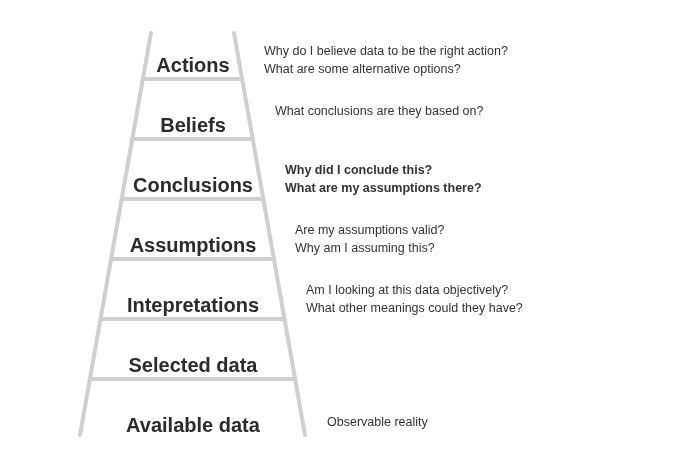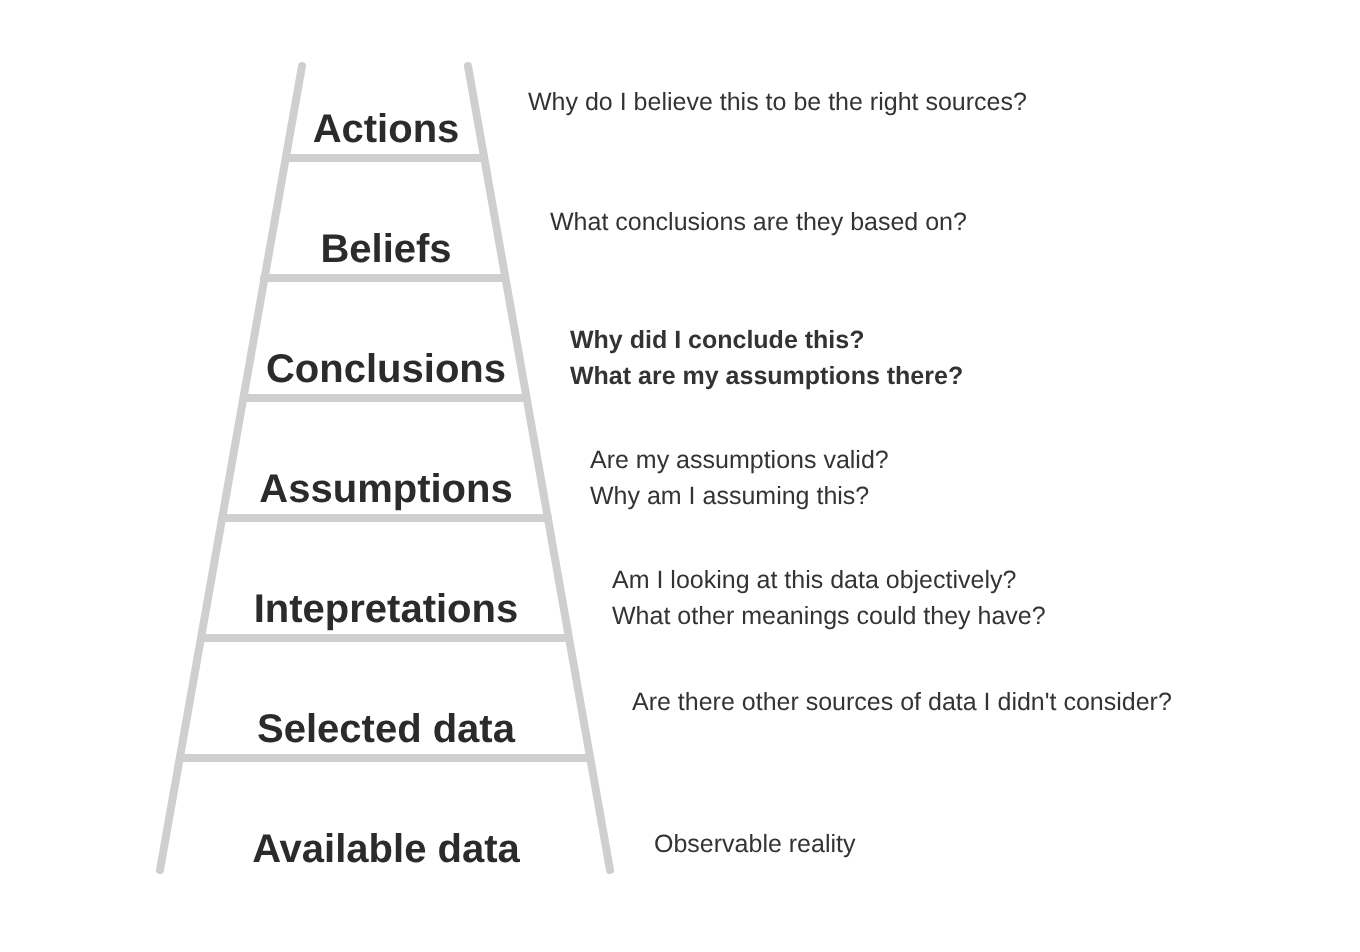--- a/index.html
+++ b/index.html
@@ -29,35 +29,35 @@
 
 <div class="label" style="left:193px; top:56px;">Actions</div>
 <div class="label" style="left:193px; top:116px;">Beliefs</div>
 <div class="label" style="left:193px; top:176px;">Conclusions</div>
 <div class="label" style="left:193px; top:236px;">Assumptions</div>
 <div class="label" style="left:193px; top:296px;">Intepretations</div>
 <div class="label" style="left:193px; top:356px;">Selected data</div>
 <div class="label" style="left:193px; top:416px;">Available data</div>
 
 <div class="q" style="left:264px; top:42px;">
-  <div>Why do I believe this to be the right sources?</div>
+  <div>Why do I believe data to be the right action?</div>
+  <div>What are some alternative options?</div>
 </div>
 <div class="q" style="left:275px; top:102px;">
   <div>What conclusions are they based on?</div>
 </div>
 <div class="q" style="left:285px; top:161px;font-weight:bold;">
   <div>Why did I conclude this?</div>
   <div>What are my assumptions there?</div>
 </div>
 <div class="q" style="left:295px; top:221px;">
   <div>Are my assumptions valid?</div>
   <div>Why am I assuming this?</div>
 </div>
 <div class="q" style="left:306px; top:281px;">
   <div>Am I looking at this data objectively?</div>
   <div>What other meanings could they have?</div>
 </div>
 <div class="q" style="left:316px; top:342px;">
-  <div>Are there other sources of data I didn't consider?</div>
 </div>
 <div class="q" style="left:327px; top:413px;">
   <div>Observable reality</div>
 </div>
 
 </body></html>

